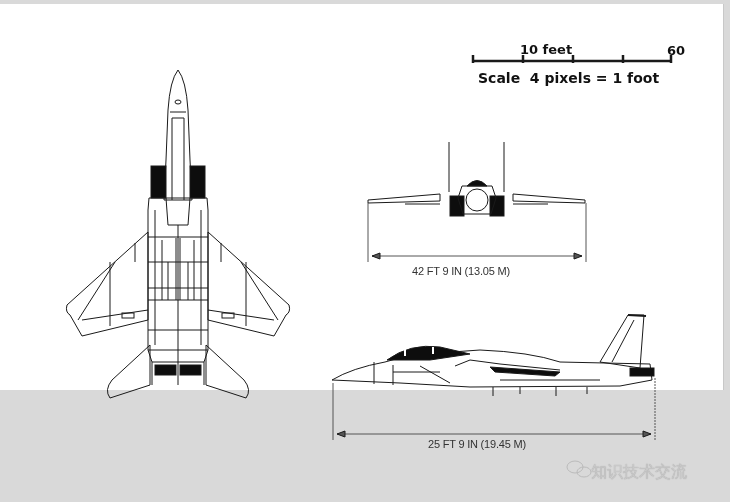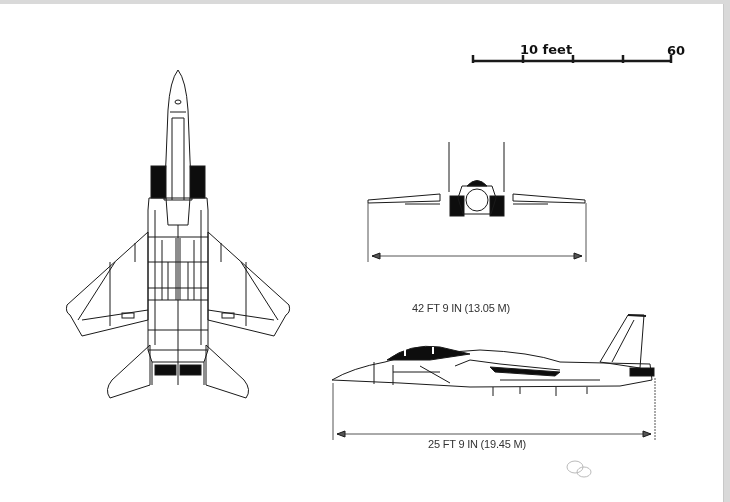--- a/index.html
+++ b/index.html
@@ -3,35 +3,35 @@
 <meta charset="utf-8">
 <style>
   html, body { margin: 0; padding: 0; }
   body {
     width: 730px; height: 502px; overflow: hidden;
     background: #d9d9d9;
     font-family: "DejaVu Sans", sans-serif;
     position: relative;
   }
   .panel {
-    position: absolute; left: 0; top: 4px; width: 723px; height: 499px;
+    position: absolute; left: 0; top: 4px; width: 723px; height: 386px;
     background: #ffffff;
     border-right: 1px solid #c8c8c8;
   }
   .scale-label {
     position: absolute; font-weight: bold; color: #111; font-family: "DejaVu Sans", sans-serif;
   }
   #scale-ten { left: 520px; top: 38px; font-size: 13px; }
   #scale-forty { left: 667px; top: 39px; font-size: 13px; }
   #scale-text { left: 478px; top: 66px; font-size: 14px; }
   .dim-label {
     position: absolute; font-family: "Liberation Sans", sans-serif; font-size: 11px; color: #333;
     letter-spacing: -0.2px;
   }
-  #span-label { left: 412px; top: 261px; margin-top: 37px; }
+  #span-label { left: 412px; top: 261px; }
   #length-label { left: 428px; top: 434px; }
   .watermark {
     position: absolute; left: 563px; top: 456px; width: 150px; height: 24px;
     display: flex; align-items: center; gap: 4px;
     color: #c9c9c9; font-size: 16px; font-family: "DejaVu Sans", sans-serif;
     text-shadow: 0 0 1px #999;
   }
   svg { position: absolute; left: 0; top: 0; }
 </style>
 </head>
@@ -165,17 +165,22 @@
     </g>
 
     <g stroke="#bbb" stroke-width="1">
       <ellipse cx="575" cy="467" rx="8" ry="6"></ellipse>
       <ellipse cx="584" cy="472" rx="7" ry="5"></ellipse>
     </g>
   </svg>
 
   <div class="scale-label" id="scale-ten">10 feet</div>
   <div class="scale-label" id="scale-forty">60</div>
+  <div class="scale-label" id="scale-text" style="white-space:pre">Scale  4 pixels = 1 foot</div>
 
   <div class="dim-label" id="span-label">42 FT 9 IN (13.05 M)</div>
   <div class="dim-label" id="length-label">25 FT 9 IN (19.45 M)</div>
 
+  <div class="watermark">
+    <span style="width:24px"></span>
+    <span>知识技术交流</span>
+  </div>
 </div>
 
 </body></html>

